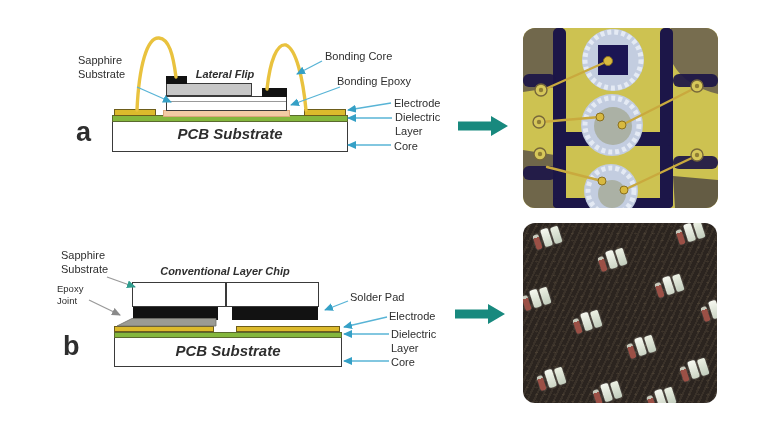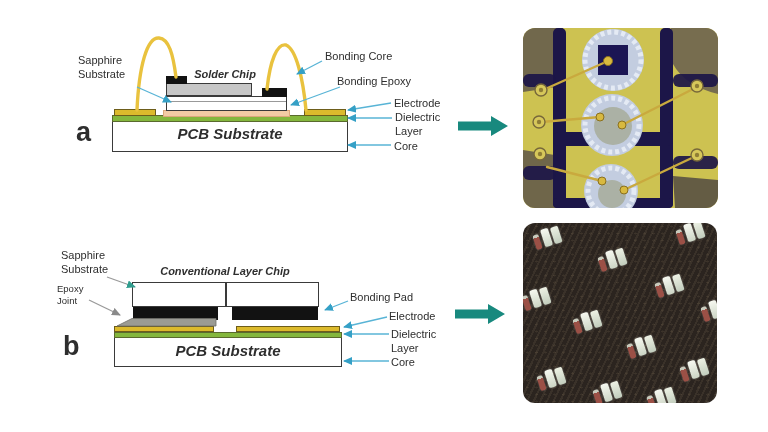--- a/index.html
+++ b/index.html
@@ -52,21 +52,21 @@
     <div class="abs gold" style="left:304px;top:109px;width:42px;height:7px"></div>
     <div class="abs epoxy" style="left:163px;top:110px;width:127px;height:6.5px"></div>
     <div class="abs sapph" style="left:166px;top:96px;width:121px;height:15px">
         <i class="hairline"></i>
       </div>
     <div class="abs chipgray" style="left:166px;top:83px;width:86px;height:13px"></div>
     <div class="abs pad" style="left:166px;top:76px;width:21px;height:8px"></div>
     <div class="abs pad" style="left:262px;top:88px;width:25px;height:9px"></div>
 
     <div class="lbl idx" style="left:76px;top:119px">a</div>
-    <div class="lbl chip-title" style="left:185px;top:67px;width:80px">Solder Chip</div>
+    <div class="lbl chip-title" style="left:185px;top:67px;width:80px">Lateral Flip</div>
     <div class="lbl pcb" style="left:112px;top:127px;width:236px">PCB Substrate</div>
 
     <div class="lbl" style="left:78px;top:53px">Sapphire
 Substrate</div>
     <div class="lbl" style="left:325px;top:49px">Bonding Core</div>
     <div class="lbl" style="left:337px;top:74px">Bonding Epoxy</div>
     <div class="lbl" style="left:394px;top:96px">Electrode</div>
     <div class="lbl" style="left:395px;top:110px">Dielectric
 Layer</div>
     <div class="lbl" style="left:394px;top:139px">Core</div>
@@ -84,21 +84,21 @@
       </div>
 
     <div class="lbl idx" style="left:63px;top:333px">b</div>
     <div class="lbl chip-title" style="left:150px;top:264px;width:150px">Conventional Layer Chip</div>
     <div class="lbl pcb" style="left:114px;top:344px;width:228px">PCB Substrate</div>
 
     <div class="lbl" style="left:61px;top:248px">Sapphire
 Substrate</div>
     <div class="lbl small" style="left:57px;top:283px">Epoxy
 Joint</div>
-    <div class="lbl" style="left:350px;top:290px">Bonding Pad</div>
+    <div class="lbl" style="left:350px;top:290px">Solder Pad</div>
     <div class="lbl" style="left:389px;top:309px">Electrode</div>
     <div class="lbl" style="left:391px;top:327px">Dielectric
 Layer</div>
     <div class="lbl" style="left:391px;top:355px">Core</div>
   </section>
 
   <div class="photo abs" style="left:523px;top:28px;width:195px;height:180px">
     <svg width="195" height="180" viewBox="0 0 195 180">
       <rect width="195" height="180" fill="#cdc251"></rect>
       <g fill="#6f664a">

